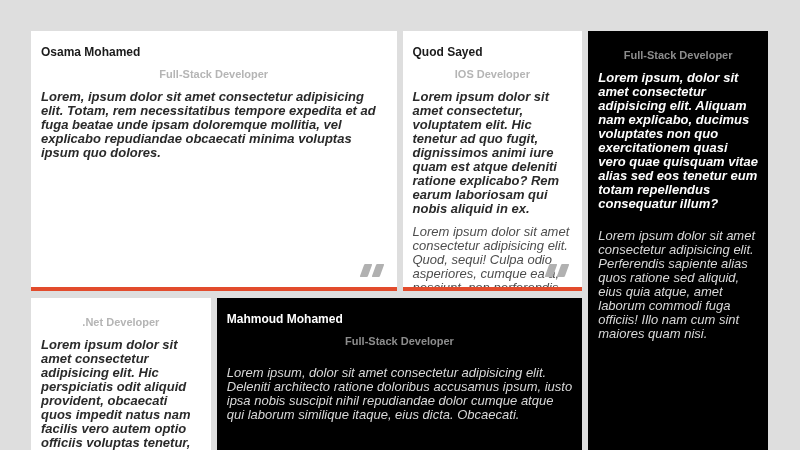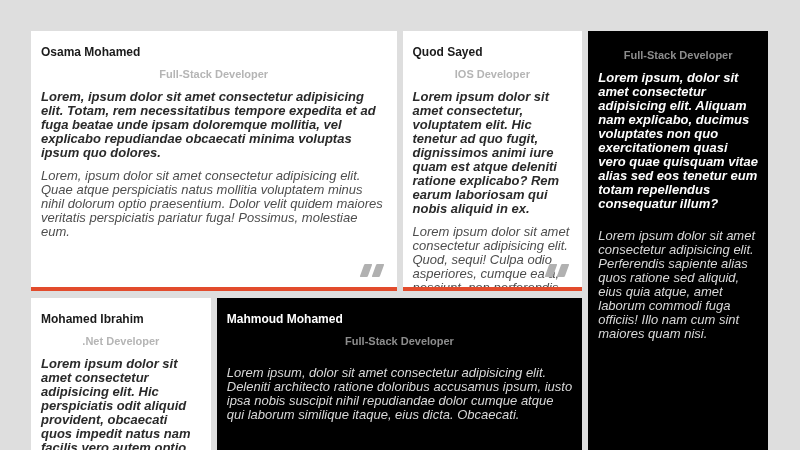--- a/index.html
+++ b/index.html
@@ -80,21 +80,20 @@
 </style>
 </head>
 <body>
 
 <div class="grid">
 
   <div class="card light card-osama">
     <h3 class="name">Osama Mohamed</h3>
     <div class="role">Full-Stack Developer</div>
     <p class="para lead">Lorem, ipsum dolor sit amet consectetur adipisicing elit. Totam, rem necessitatibus tempore expedita et ad fuga beatae unde ipsam doloremque mollitia, vel explicabo repudiandae obcaecati minima voluptas ipsum quo dolores.</p>
-    <p class="para body">Lorem, ipsum dolor sit amet consectetur adipisicing elit. Quae atque perspiciatis natus mollitia voluptatem minus nihil dolorum optio praesentium. Dolor velit quidem maiores veritatis perspiciatis pariatur fuga! Possimus, molestiae eum.</p>
     <div class="quote">
         <i></i>
         <i></i>
       </div>
   </div>
 
   <div class="card light card-ahmed">
     <h3 class="name">Quod Sayed</h3>
     <div class="role">IOS Developer</div>
     <p class="para lead">Lorem ipsum dolor sit amet consectetur, voluptatem elit. Hic tenetur ad quo fugit, dignissimos animi iure quam est atque deleniti ratione explicabo? Rem earum laboriosam qui nobis aliquid in ex.</p>
@@ -106,21 +105,20 @@
   </div>
 
   <div class="card dark card-shady">
     <div class="role">Full-Stack Developer</div>
     <p class="para lead">Lorem ipsum, dolor sit amet consectetur adipisicing elit. Aliquam nam explicabo, ducimus voluptates non quo exercitationem quasi vero quae quisquam vitae alias sed eos tenetur eum totam repellendus consequatur illum?</p>
     <p class="para body">Lorem ipsum dolor sit amet consectetur adipisicing elit. Perferendis sapiente alias quos ratione sed aliquid, eius quia atque, amet laborum commodi fuga officiis! Illo nam cum sint maiores quam nisi.</p>
 
   </div>
 
   <div class="card light card-mohamed">
-    <h3 class="name">Mohamed Ibrahim</h3>
     <div class="role">.Net Developer</div>
     <p class="para lead">Lorem ipsum dolor sit amet consectetur adipisicing elit. Hic perspiciatis odit aliquid provident, obcaecati quos impedit natus nam facilis vero autem optio officiis voluptas tenetur, excepturi ullam libero esse. Dolor?</p>
 
   </div>
 
   <div class="card dark card-mahmoud">
     <h3 class="name">Mahmoud Mohamed</h3>
     <div class="role">Full-Stack Developer</div>
     <p class="para body">Lorem ipsum, dolor sit amet consectetur adipisicing elit. Deleniti architecto ratione doloribus accusamus ipsum, iusto ipsa nobis suscipit nihil repudiandae dolor cumque atque qui laborum similique itaque, eius dicta. Obcaecati.</p>
 

